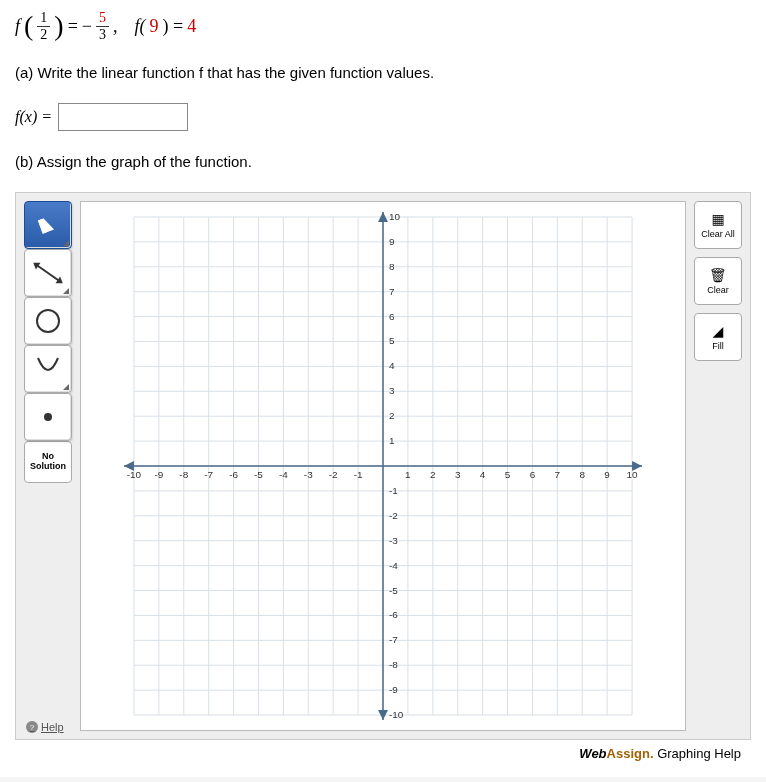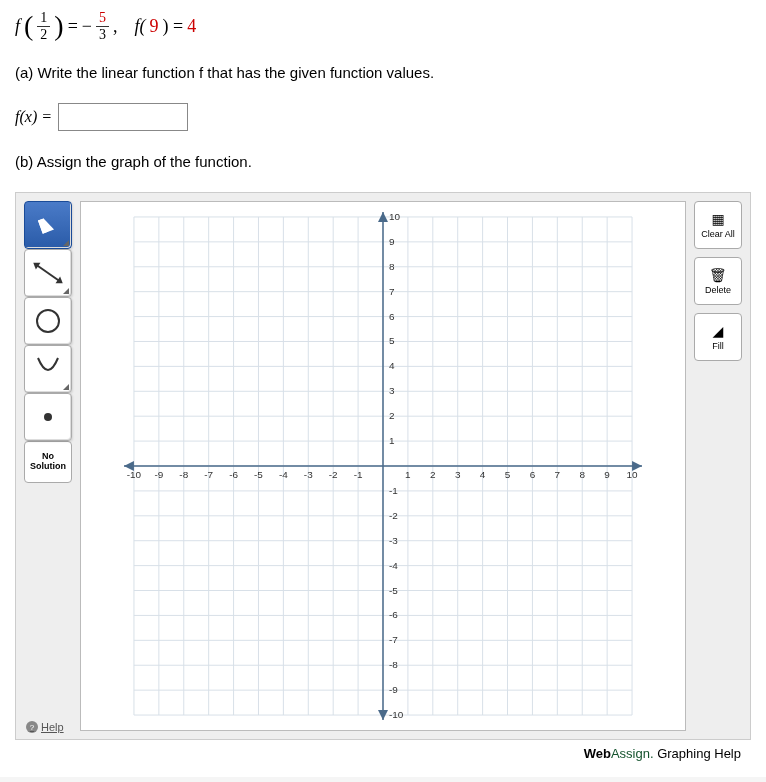--- a/index.html
+++ b/index.html
@@ -20,22 +20,22 @@
     .tool-btn { width: 48px; height: 48px; background: #fff; border: 1px solid #aaa; border-radius: 4px; display: flex; align-items: center; justify-content: center; cursor: pointer; box-shadow: inset -1px -1px 0 #ddd, 1px 1px 2px rgba(0,0,0,0.1); position: relative; }
     .tool-btn.active { background: linear-gradient(#4a7bc8, #2a5ba8); border-color: #1a4b98; }
     .tool-btn .corner { position: absolute; bottom: 2px; right: 2px; width: 0; height: 0; border-left: 6px solid transparent; border-bottom: 6px solid #666; }
     .no-sol { width: 48px; height: 42px; background: #fff; border: 1px solid #aaa; border-radius: 4px; font-size: 9px; text-align: center; display: flex; align-items: center; justify-content: center; cursor: pointer; line-height: 1.1; }
     .graph-area { flex: 1; background: #fff; border: 1px solid #bbb; position: relative; height: 530px; }
     .right-tools { display: flex; flex-direction: column; gap: 8px; }
     .right-btn { width: 48px; height: 48px; background: #fff; border: 1px solid #aaa; border-radius: 4px; display: flex; flex-direction: column; align-items: center; justify-content: center; cursor: pointer; font-size: 9px; gap: 2px; }
     .help-link { position: absolute; bottom: 6px; left: 10px; font-size: 11px; color: #555; text-decoration: underline; display: flex; align-items: center; gap: 3px; }
     .help-icon { width: 12px; height: 12px; border-radius: 50%; background: #888; color: #fff; display: inline-flex; align-items: center; justify-content: center; font-size: 8px; }
     .footer { text-align: right; font-size: 13px; padding: 6px 10px; }
-    .footer .wa { font-weight: bold; }
-    .footer .assign { color: #14532d; font-weight: normal; }
+    .footer .wa { font-weight: bold; font-style: italic; }
+    .footer .assign { color: #a16207; font-weight: bold; }
     svg.grid { width: 100%; height: 100%; }
     .grid-line { stroke: #d8e0e8; stroke-width: 1; }
     .axis-line { stroke: #4a6a8a; stroke-width: 1.5; }
     .tick-label { font-size: 10px; fill: #333; font-family: Arial; }
     .arrow { fill: #4a6a8a; }
     .cursor-icon { width: 0; height: 0; border-left: 6px solid #fff; border-right: 6px solid transparent; border-bottom: 14px solid #fff; transform: rotate(-20deg); margin-left:-4px; }
     .line-icon { width: 28px; height: 2px; background: #333; transform: rotate(35deg); position: relative; }
     .line-icon::before, .line-icon::after { content: ''; position: absolute; width: 0; height: 0; }
     .line-icon::before { left: -4px; top: -3px; border-right: 6px solid #333; border-top: 4px solid transparent; border-bottom: 4px solid transparent; }
     .line-icon::after { right: -4px; top: -3px; border-left: 6px solid #333; border-top: 4px solid transparent; border-bottom: 4px solid transparent; }
@@ -204,21 +204,21 @@
       </svg>
     </div>
 
     <div class="right-tools">
       <div class="right-btn">
         <span style="font-size:14px;">▦</span>
         <span>Clear All</span>
       </div>
       <div class="right-btn">
         <span style="font-size:14px;">🗑</span>
-        <span>Delete</span>
+        <span>Clear</span>
       </div>
       <div class="right-btn">
         <span style="font-size:14px;">◢</span>
         <span>Fill</span>
       </div>
     </div>
 
     <a class="help-link">
       <span class="help-icon">?</span>
       <span>Help</span>

